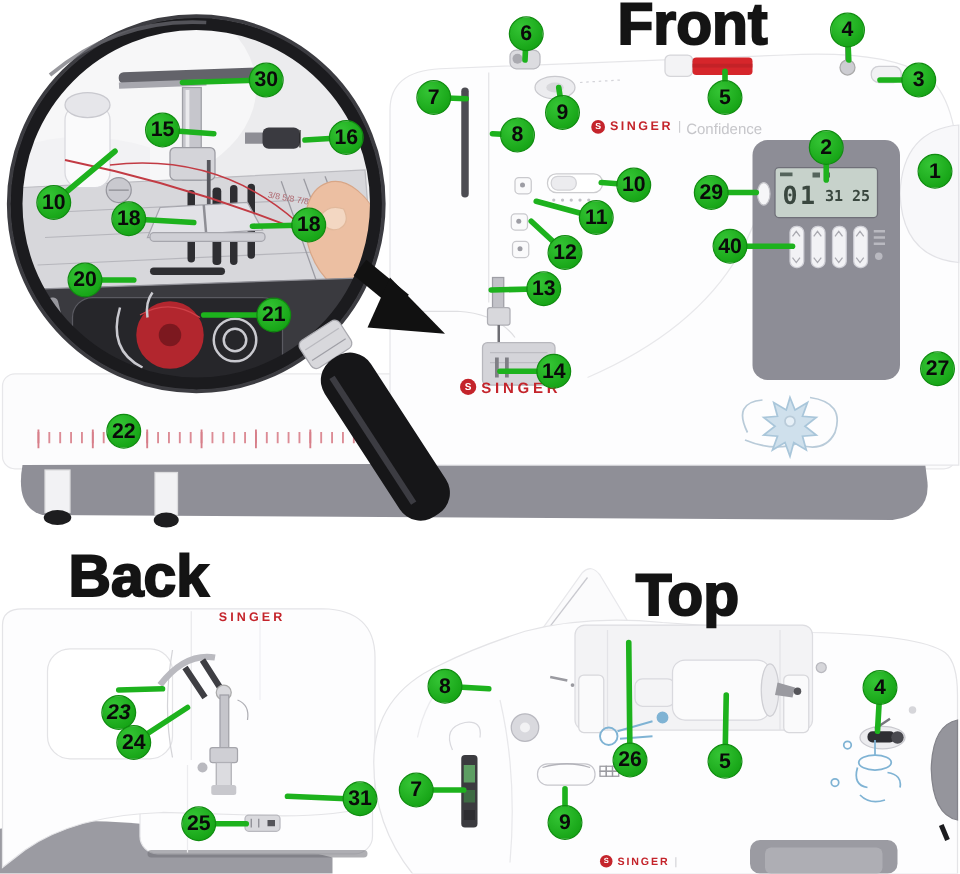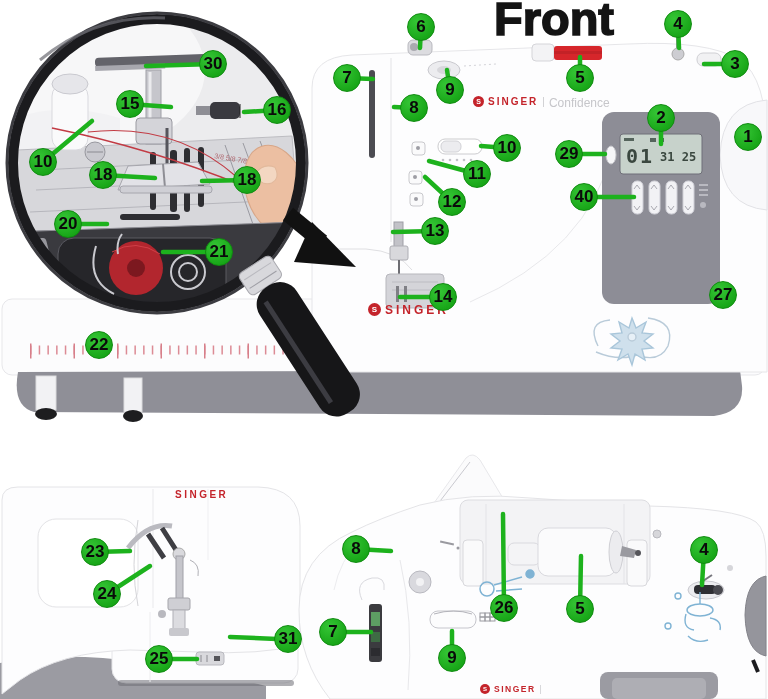--- a/index.html
+++ b/index.html
@@ -349,20 +349,22 @@
 
       <path d="M766,576 Q746,580 745,615 Q746,652 766,656 Z" fill="#95959c" stroke="#83838a"></path>
       <line x1="753" y1="660" x2="758" y2="672" stroke="#1c1c1f" stroke-width="4"></line>
 
       <rect x="600" y="672" width="118" height="27" rx="8" fill="#9b9ba2"></rect>
       <rect x="612" y="678" width="94" height="21" rx="5" fill="#aeaeb4"></rect>
     </g>
   </svg>
 
   <div class="title" style="left:454px;top:-9px;">Front</div>
+  <div class="title" style="left:11px;top:433px;">Back</div>
+  <div class="title" style="left:450px;top:448px;">Top</div>
 
   <div class="ovl logo-row" style="left:473px;top:96px;">
     <span class="s-badge" style="width:11px;height:11px;font-size:7px;">S</span>
     <span class="brand-name" style="font-size:10px;letter-spacing:2px;">SINGER</span>
     <span class="brand-divider" style="font-size:10px;">|</span>
     <span class="brand-series" style="font-size:12px;">Confidence</span>
   </div>
 
   <div class="ovl logo-row" style="left:368px;top:303px;">
     <span class="s-badge" style="width:13px;height:13px;font-size:8px;">S</span>
@@ -436,22 +438,22 @@
       <div class="callout" style="left: 721px; top: 50px;">3</div>
       <div class="callout" style="left: 647px; top: 104px;">2</div>
       <div class="callout" style="left: 734px; top: 123px;">1</div>
       <div class="callout" style="left: 555px; top: 140px;">29</div>
       <div class="callout" style="left: 493px; top: 134px;">10</div>
       <div class="callout" style="left: 463px; top: 160px;">11</div>
       <div class="callout" style="left: 438px; top: 188px;">12</div>
       <div class="callout" style="left: 570px; top: 183px;">40</div>
       <div class="callout" style="left: 421px; top: 217px;">13</div>
       <div class="callout" style="left: 429px; top: 283px; text-align: center;">14</div>
-      <div class="callout" style="left: 709px; top: 281px;">27</div>
-      <div class="callout" style="left: 81px; top: 538px;">23</div>
+      <div class="callout" style="left: 736px; top: 281px;">27</div>
+      <div class="callout" style="left: 81px; top: 556px; font-style: italic;">23</div>
       <div class="callout" style="left: 93px; top: 580px;">24</div>
       <div class="callout" style="left: 274px; top: 625px;">31</div>
       <div class="callout" style="left: 145px; top: 645px;">25</div>
       <div class="callout" style="left: 342px; top: 535px;">8</div>
       <div class="callout" style="left: 319px; top: 618px;">7</div>
       <div class="callout" style="left: 490px; top: 594px;">26</div>
       <div class="callout" style="left: 566px; top: 595px;">5</div>
       <div class="callout" style="left: 690px; top: 536px;">4</div>
       <div class="callout" style="left: 438px; top: 644px;">9</div>
     </div>

